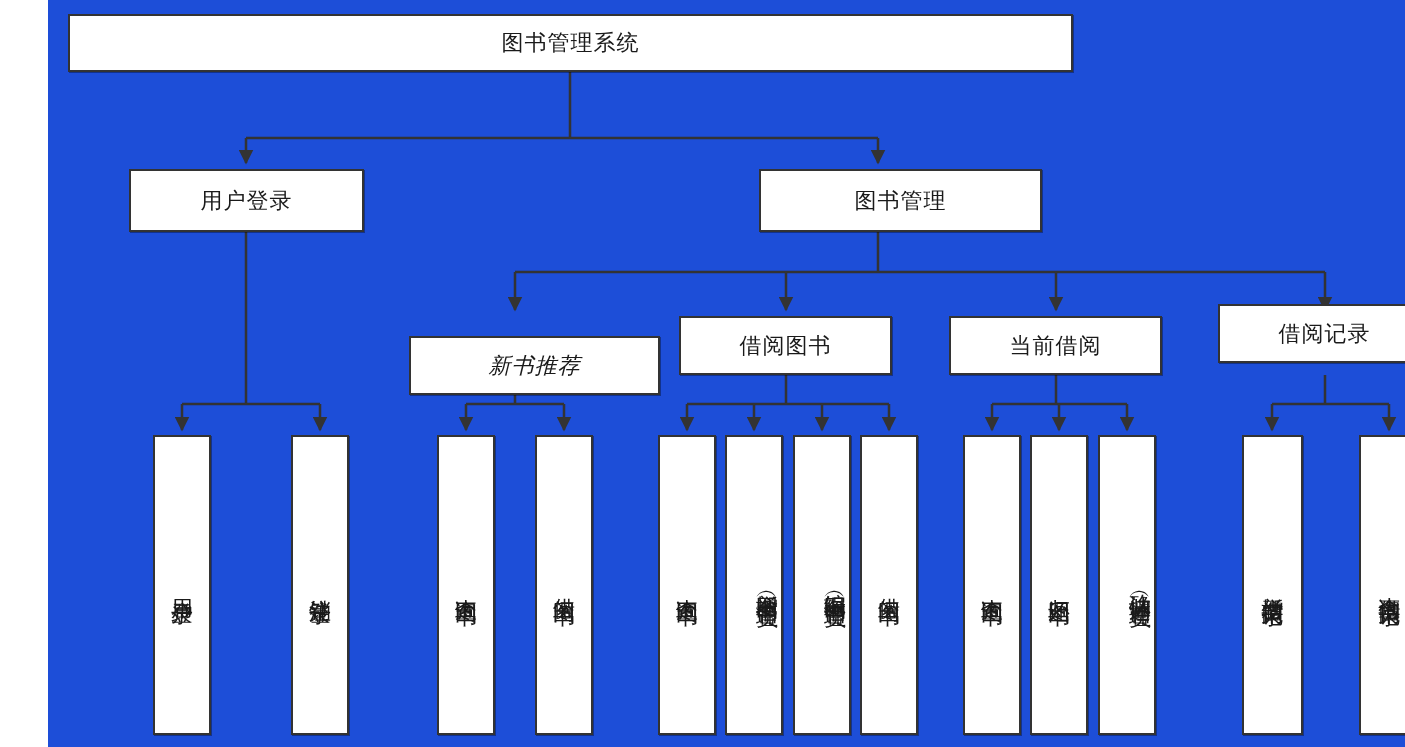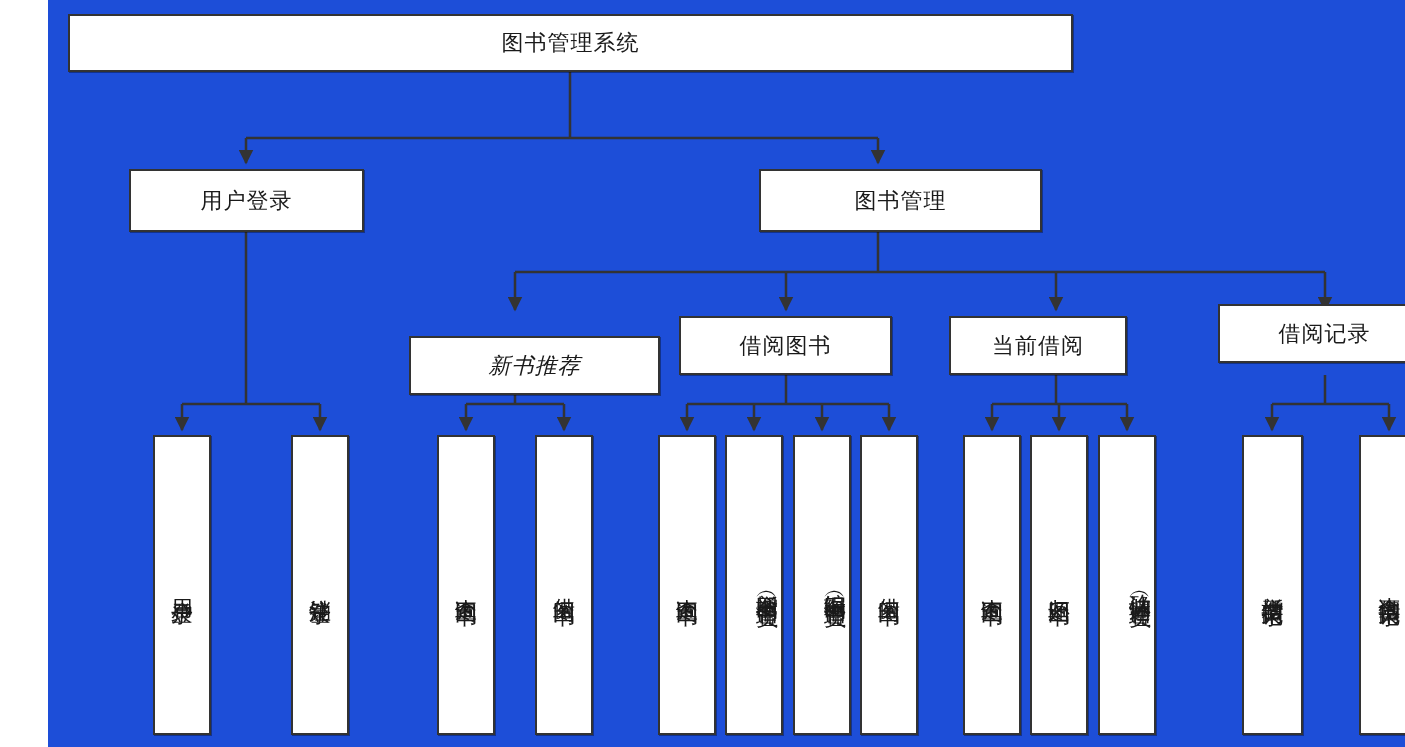--- a/index.html
+++ b/index.html
@@ -122,21 +122,21 @@
     </g>
   </svg>
 
   <div class="node h" style="left:20px; top:14px; width:1005px; height:58px;">图书管理系统</div>
 
   <div class="node h" style="left:81px; top:169px; width:235px; height:63px;">用户登录</div>
   <div class="node h" style="left:711px; top:169px; width:283px; height:63px;">图书管理</div>
 
   <div class="node h" style="left:361px; top:336px; width:251px; height:59px;font-style:italic;">新书推荐</div>
   <div class="node h" style="left:631px; top:316px; width:213px; height:59px;">借阅图书</div>
-  <div class="node h" style="left:901px; top:316px; width:178px; height:59px;text-align:right;">当前借阅</div>
+  <div class="node h" style="left:901px; top:316px; width:213px; height:59px;text-align:right;">当前借阅</div>
   <div class="node h" style="left:1170px; top:304px; width:213px; height:59px;">借阅记录</div>
 
   <div class="node v tall" style="left:105px; top:435px; width:58px; height:300px;">用户登录</div>
   <div class="node v tall" style="left:243px; top:435px; width:58px; height:300px;">注销登录</div>
 
   <div class="node v tall" style="left:389px; top:435px; width:58px; height:300px;">查询图书</div>
   <div class="node v tall" style="left:487px; top:435px; width:58px; height:300px;">借阅图书</div>
 
   <div class="node v tall" style="left:610px; top:435px; width:58px; height:300px;">查询图书</div>
   <div class="node v" style="left:677px; top:435px; width:58px; height:300px;">新增图书（管理员）</div>

